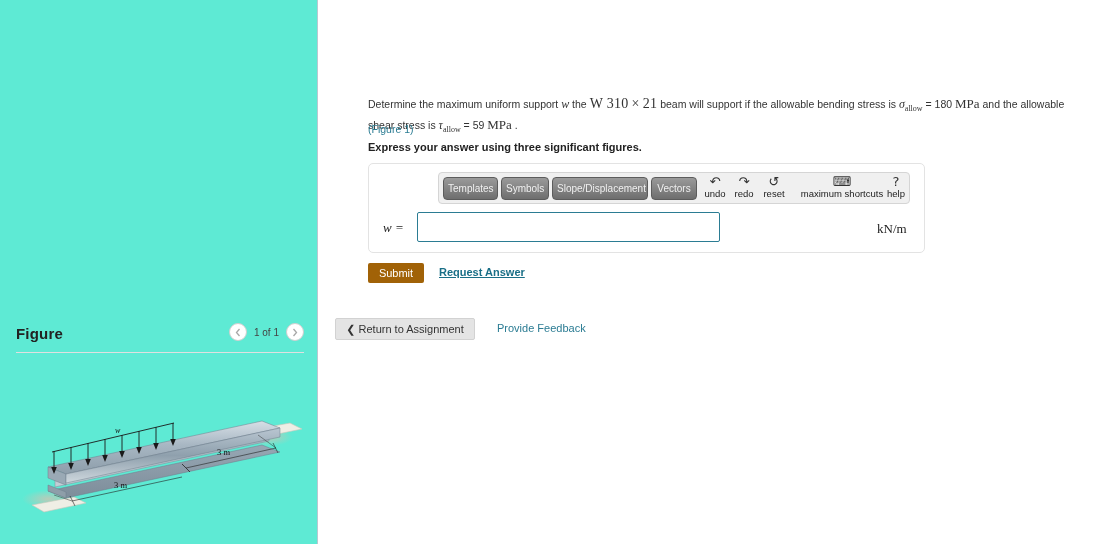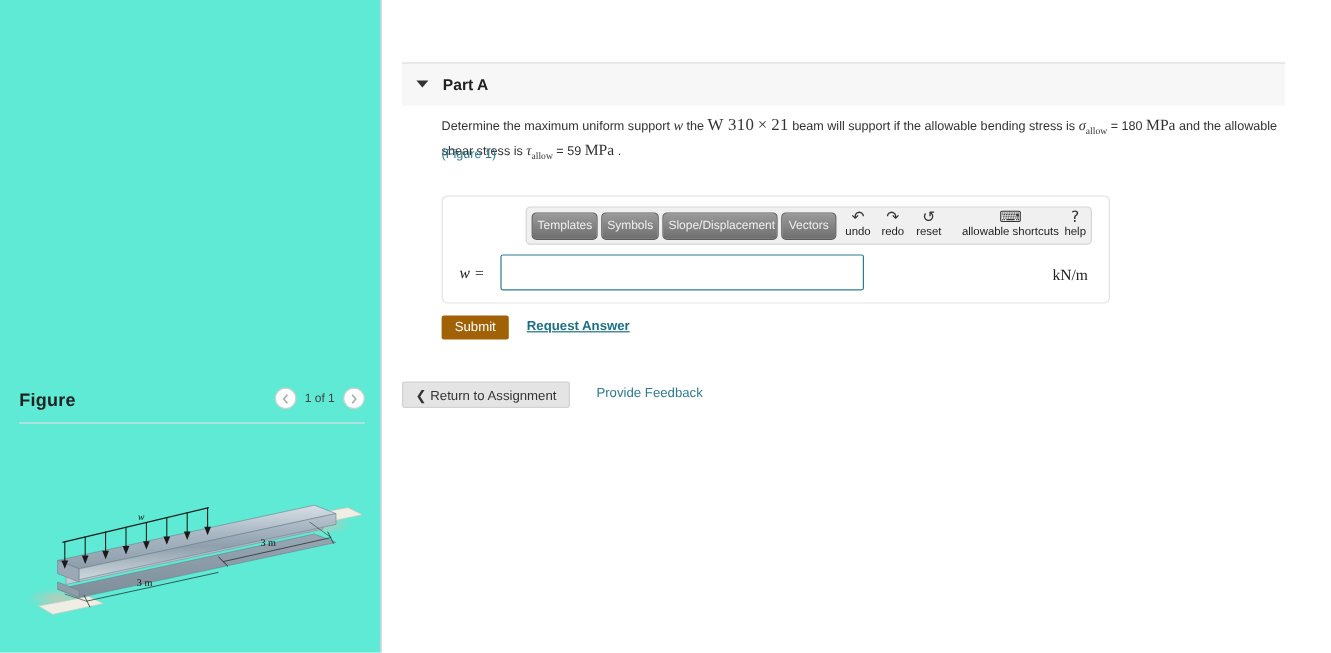--- a/index.html
+++ b/index.html
@@ -257,24 +257,20 @@
         <line x1="244" y1="40" x2="262" y2="53" stroke="#333" stroke-width=".5"></line>
         <line x1="40" y1="100" x2="58" y2="106" stroke="#333" stroke-width=".5"></line>
       </svg>
     </div>
   </div>
 
   <div id="sidebar-divider"></div>
 
   <div id="main">
 
-    <div id="partA-panel">
-      <div id="partA-caret"></div>
-      <div id="partA-label">Part A</div>
-    </div>
 
     <div id="problem-text">
       <span>Determine the maximum uniform support</span>
       <span class="mathvar">w</span>
       <span>the</span>
       <span class="mathbig">W 310</span>
       <span class="mathbig">×</span>
       <span class="mathbig">21</span>
       <span>beam will support if the allowable bending stress is</span>
       <span class="mathsub"><span>σ</span><sub>allow</sub></span>
@@ -283,20 +279,21 @@
       <span>and the allowable</span>
       <span>shear stress is</span>
       <span class="mathsub"><span>τ</span><sub>allow</sub></span>
       <span>= 59</span>
       <span class="unit">MPa</span>
       <span>.</span>
     </div>
 
     <a id="figure-link">(Figure 1)</a>
 
+    <div id="express-note">Express your answer using three significant figures.</div>
 
     <div id="answer-box">
 
       <div id="toolbar">
         <div id="toolbar-inner">
           <div class="tb-btn" style="left:4px; width:55px;">Templates</div>
           <div class="tb-btn" style="left:62px; width:48px;">Symbols</div>
           <div class="tb-btn" style="left:113px; width:96px;">Slope/Displacement</div>
           <div class="tb-btn" style="left:212px; width:46px;">Vectors</div>
 
@@ -307,21 +304,21 @@
           <div class="tb-icon-item" style="left:291px; width:28px;">
             <span class="tb-icon-glyph">↷</span>
             <span class="tb-icon-label">redo</span>
           </div>
           <div class="tb-icon-item" style="left:320px; width:30px;">
             <span class="tb-icon-glyph">↺</span>
             <span class="tb-icon-label">reset</span>
           </div>
           <div class="tb-icon-item" style="left:352px; width:102px;">
             <span class="tb-icon-glyph">⌨</span>
-            <span class="tb-icon-label">allowable shortcuts</span>
+            <span class="tb-icon-label">maximum shortcuts</span>
           </div>
           <div class="tb-icon-item" style="left:445px; width:24px;">
             <span class="tb-icon-glyph">?</span>
             <span class="tb-icon-label">help</span>
           </div>
         </div>
       </div>
 
       <div id="ans-var">
         <i>w =</i>

